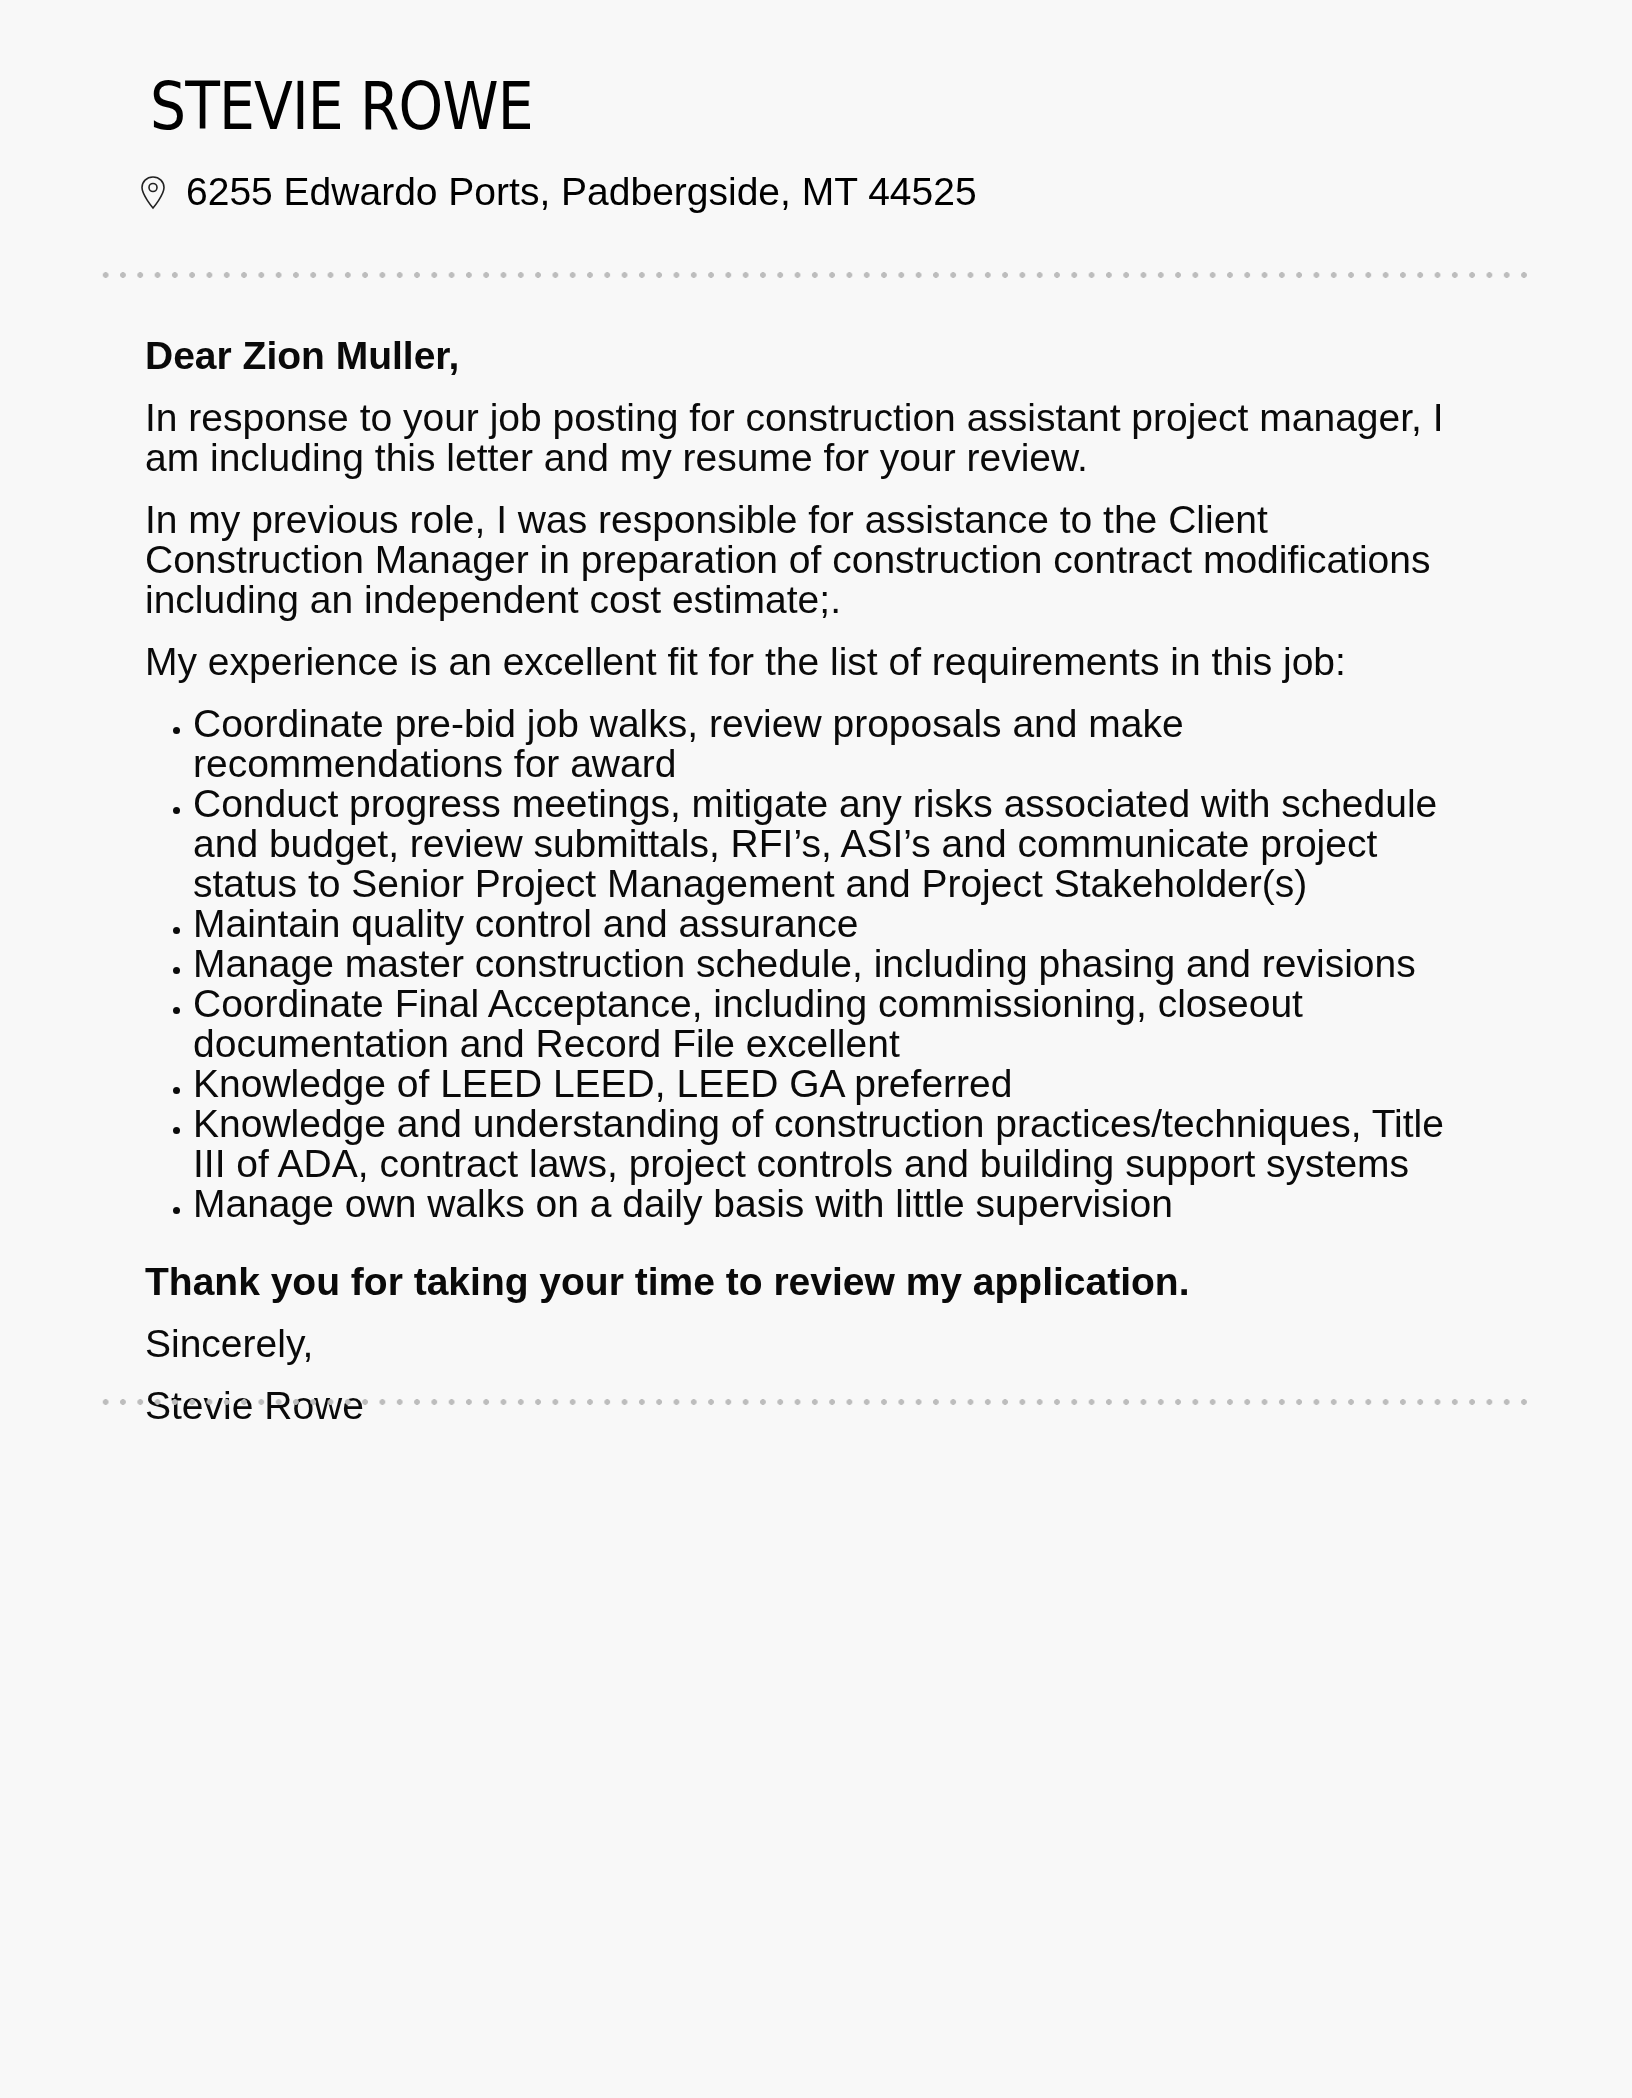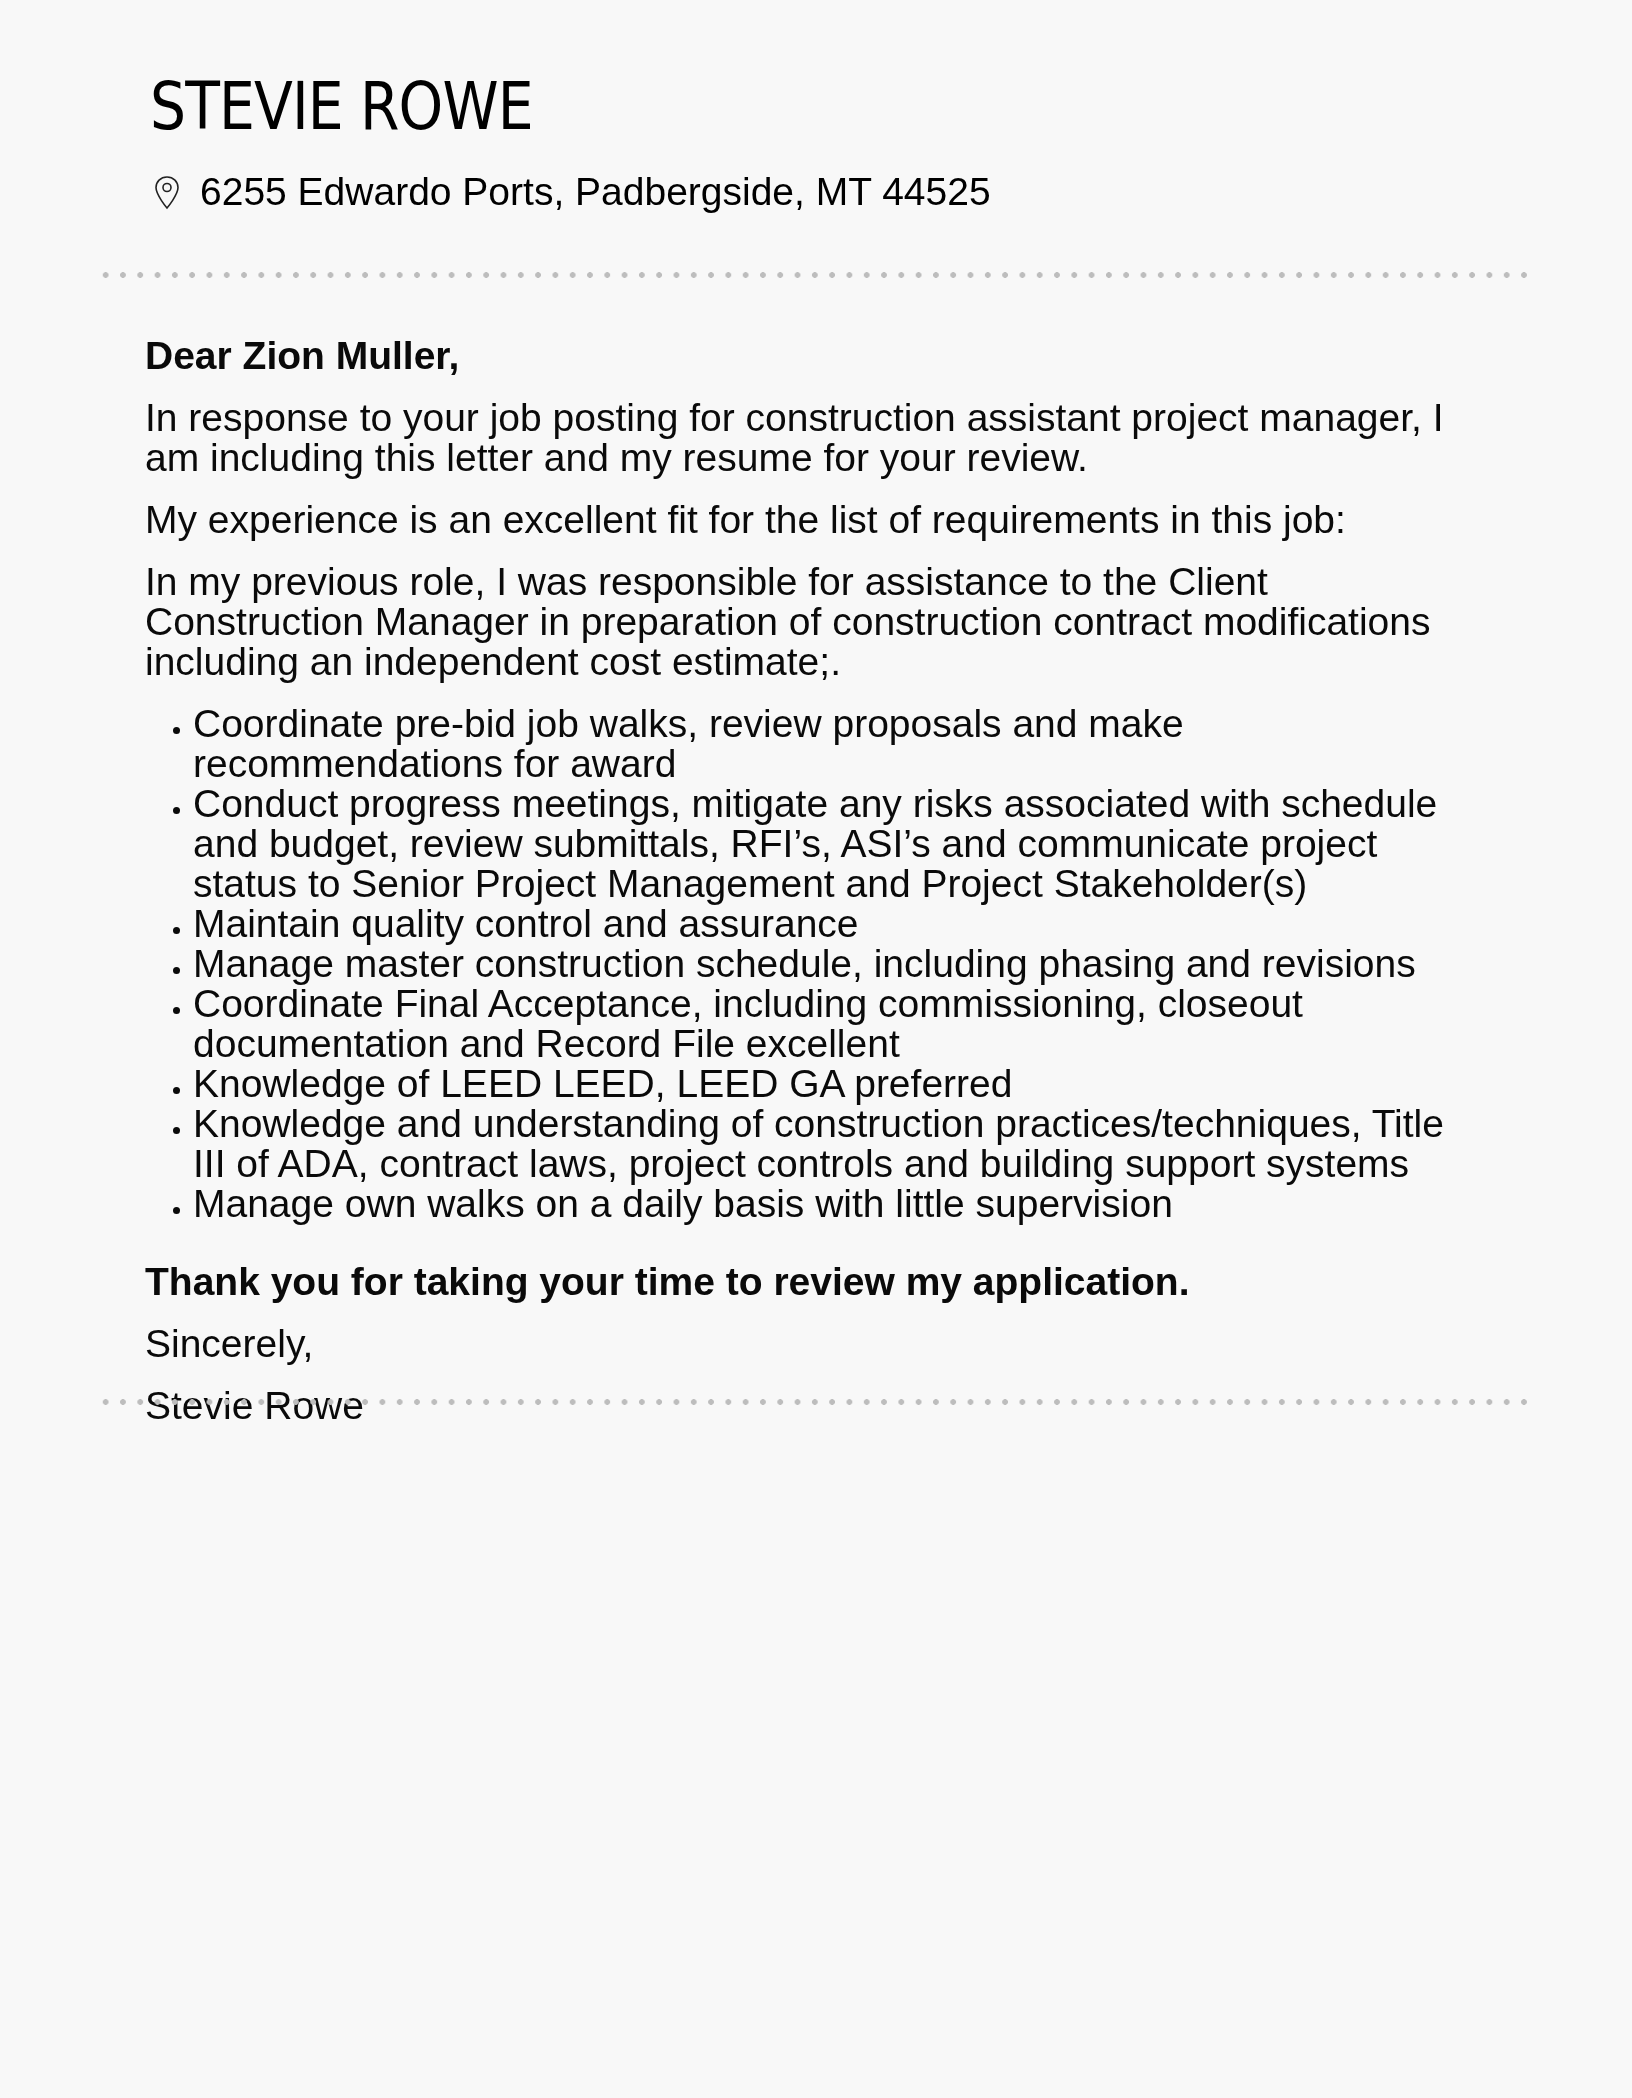--- a/index.html
+++ b/index.html
@@ -19,21 +19,21 @@
     letter-spacing: -1px;
     transform: scaleX(0.86);
     transform-origin: left top;
     line-height: 1;
     color: #000;
     margin: 0;
     font-weight: normal;
   }
   .address {
     position: absolute;
-    left: 154px; top: 168px;
+    left: 140px; top: 168px;
     display: flex; align-items: center;
     font-size: 39px;
     line-height: 48px;
     color: #000;
   }
   .address .pin { width: 26px; height: 36px; margin-right: 20px; display: inline-block; }
   .dots {
     position: absolute;
     left: 97px; width: 1436px; height: 6px;
     background-image: radial-gradient(circle, #bdbdbd 2.6px, transparent 3.1px);
@@ -70,22 +70,22 @@
     </svg>
   </span>
   <span>6255 Edwardo Ports, Padbergside, MT 44525</span>
 </div>
 
 <div class="dots top"></div>
 
 <div class="letter">
   <p class="greeting">Dear Zion Muller,</p>
   <p>In response to your job posting for construction assistant project manager, I am including this letter and my resume for your review.</p>
+  <p>In my previous role, I was responsible for assistance to the Client Construction Manager in preparation of construction contract modifications including an independent cost estimate;.</p>
   <p>My experience is an excellent fit for the list of requirements in this job:</p>
-  <p>In my previous role, I was responsible for assistance to the Client Construction Manager in preparation of construction contract modifications including an independent cost estimate;.</p>
   <ul class="req-list">
     <li>Coordinate pre-bid job walks, review proposals and make recommendations for award</li>
     <li>Conduct progress meetings, mitigate any risks associated with schedule and budget, review submittals, RFI’s, ASI’s and communicate project status to Senior Project Management and Project Stakeholder(s)</li>
     <li>Maintain quality control and assurance</li>
     <li>Manage master construction schedule, including phasing and revisions</li>
     <li>Coordinate Final Acceptance, including commissioning, closeout documentation and Record File excellent</li>
     <li>Knowledge of LEED LEED, LEED GA preferred</li>
     <li>Knowledge and understanding of construction practices/techniques, Title III of ADA, contract laws, project controls and building support systems</li>
     <li>Manage own walks on a daily basis with little supervision</li>
   </ul>

